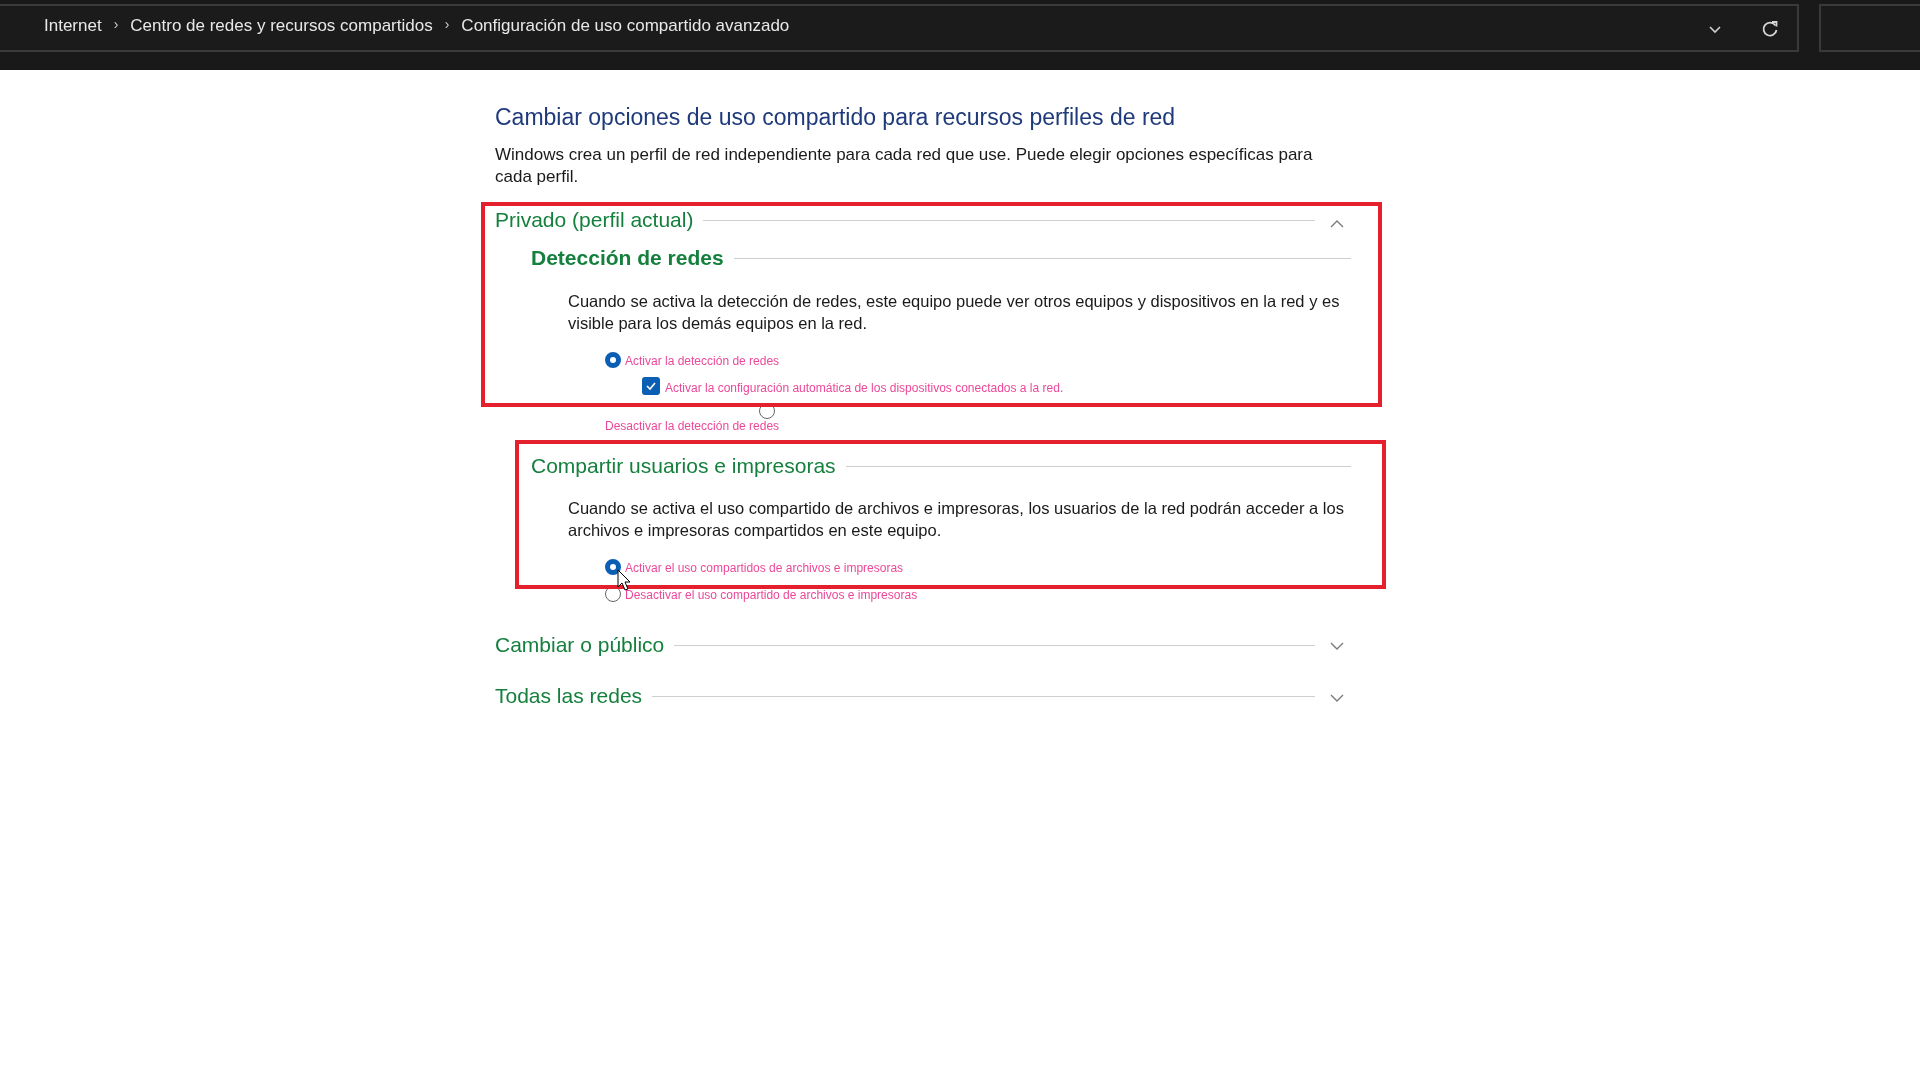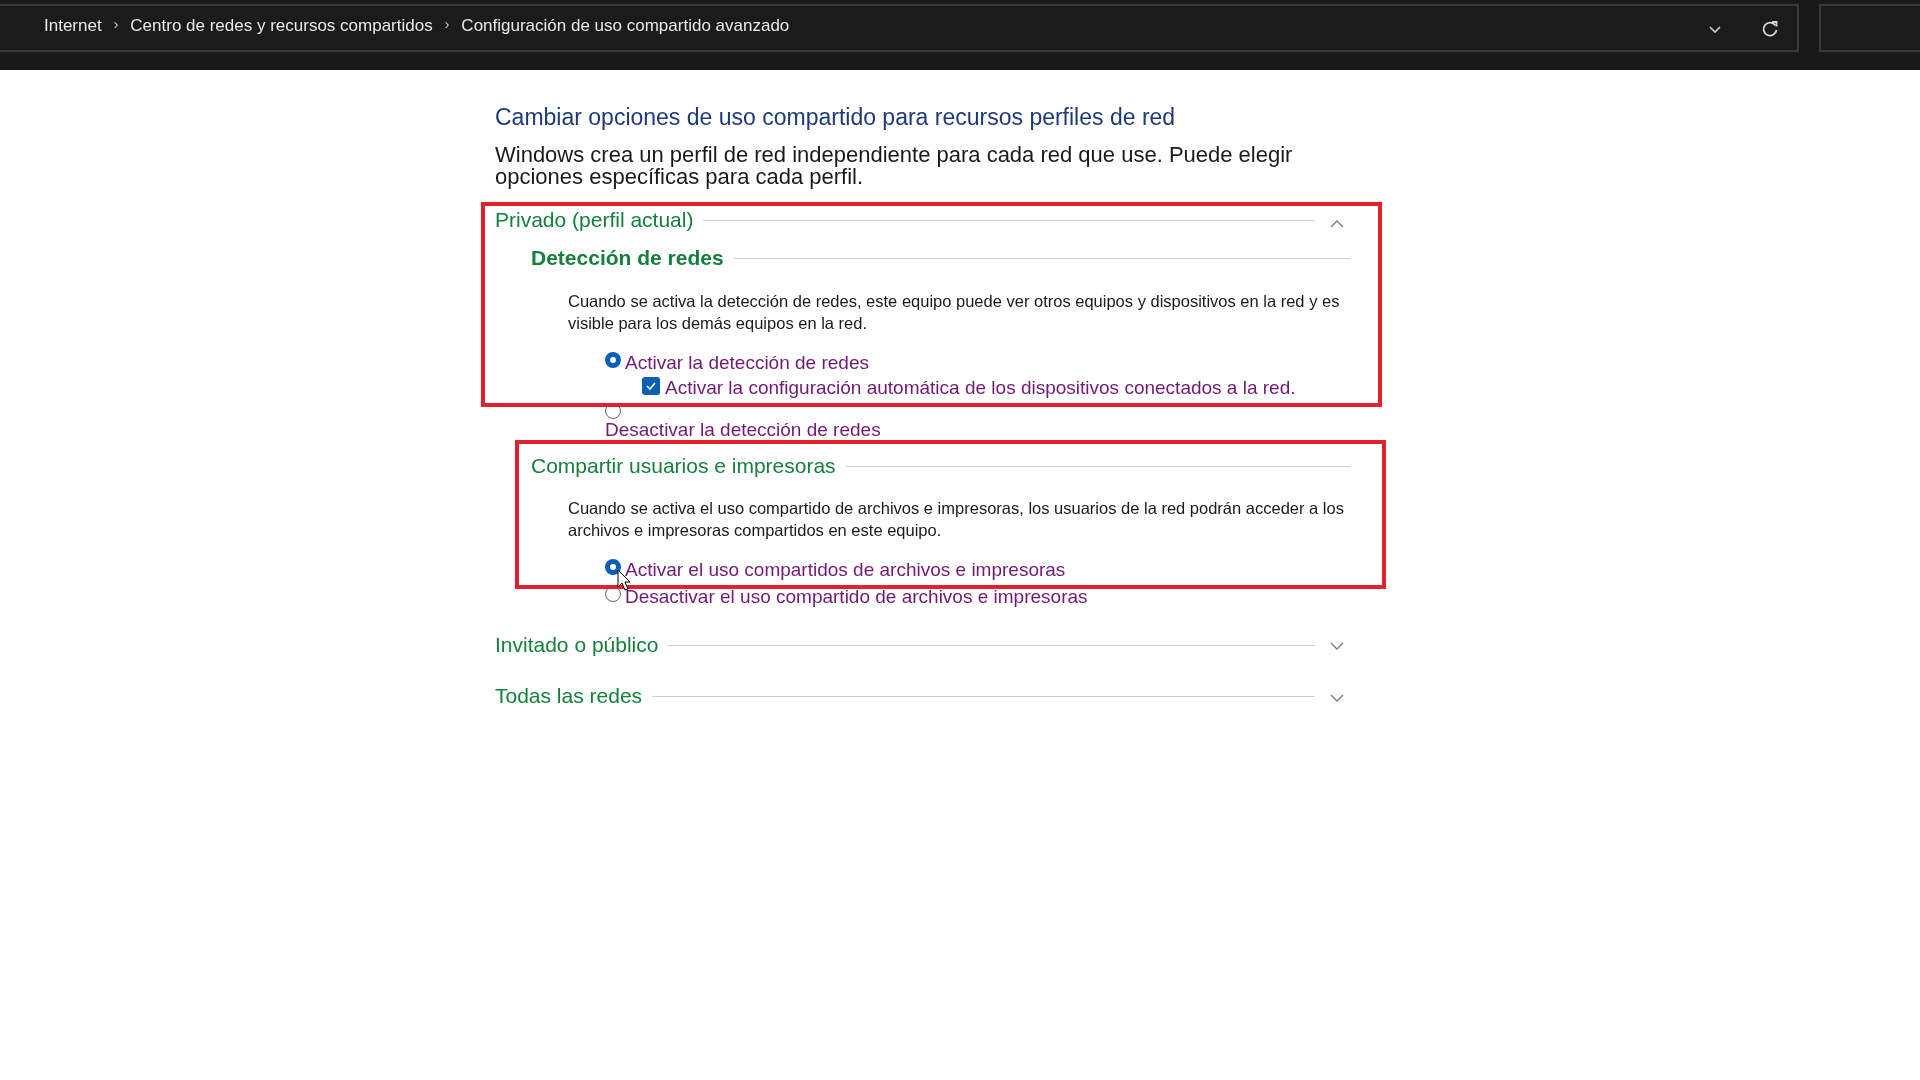--- a/index.html
+++ b/index.html
@@ -4,26 +4,26 @@
 <style>
   html,body{margin:0;padding:0;}
   body{width:1920px;height:1080px;background:#ffffff;position:relative;overflow:hidden;font-family:"Liberation Sans",sans-serif;}
   .topbar{position:absolute;left:0;top:0;width:1920px;height:70px;background:#191919;}
   .addr{position:absolute;left:-4px;top:4px;width:1803px;height:48px;border:2px solid #3a3a3a;background:#1b1b1b;box-sizing:border-box;}
   .search{position:absolute;left:1819px;top:4px;width:110px;height:48px;border:2px solid #3a3a3a;background:#1b1b1b;box-sizing:border-box;}
   .crumbs{position:absolute;left:0;top:16px;height:24px;display:flex;align-items:flex-start;color:#e8e8e8;font-size:17px;padding-left:44px;}
   .crumbs .sep{margin:0 12px;color:#cfcfcf;font-size:14px;}
   .addr-btn{position:absolute;top:14px;width:30px;height:30px;display:flex;align-items:center;justify-content:center;color:#cfcfcf;}
   .title{position:absolute;left:495px;top:104px;font-size:23px;color:#1e3a7a;}
-  .desc{position:absolute;left:495px;top:144px;width:850px;font-size:22px;line-height:22px;color:#1a1a1a;}
+  .desc{position:absolute;left:495px;top:144px;width:850px;font-size:17px;line-height:22px;color:#1a1a1a;}
   .hdr{position:absolute;display:flex;align-items:center;font-size:21px;color:#15803d;}
   .hdr .line{flex:1;height:1px;background:#cfcfcf;margin-left:10px;}
   .chev{position:absolute;width:20px;height:20px;color:#7a7a7a;}
   .para{position:absolute;left:568px;width:790px;font-size:16.5px;line-height:22px;color:#1a1a1a;}
-  .opt{position:absolute;display:flex;align-items:flex-start;font-size:19px;color:#701a75;}
+  .opt{position:absolute;display:flex;align-items:flex-end;font-size:12px;color:#ec4899;}
   .radio{width:16px;height:16px;border-radius:50%;box-sizing:border-box;margin-right:4px;flex:none;}
   .radio.on{border:5px solid #0a5fb4;background:#fff;}
   .radio.off{border:1.5px solid #666;background:#fff;}
   .check{width:18px;height:18px;background:#0a5fb4;border-radius:3px;margin-right:5px;display:flex;align-items:center;justify-content:center;flex:none;}
   .redbox{position:absolute;border:4px solid #e3202b;box-sizing:border-box;pointer-events:none;}
   .cursor{position:absolute;left:617px;top:569px;}
 </style>
 </head>
 <body>
 
@@ -93,21 +93,21 @@
 <div class="opt" style="left:605px;top:559px;">
   <span class="radio on"></span>
   <span>Activar el uso compartidos de archivos e impresoras</span>
 </div>
 <div class="opt" style="left:605px;top:586px;">
   <span class="radio off"></span>
   <span>Desactivar el uso compartido de archivos e impresoras</span>
 </div>
 
 <div class="hdr" style="left:495px;top:633px;width:820px;">
-  <span>Invitado o público</span>
+  <span>Cambiar o público</span>
   <span class="line"></span>
 </div>
 <svg class="chev" style="left:1327px;top:636px;" viewBox="0 0 20 20">
     <path d="M4 7 L10 13 L16 7" stroke="#7a7a7a" stroke-width="1.4" fill="none"></path>
   </svg>
 
 <div class="hdr" style="left:495px;top:684px;width:820px;">
   <span>Todas las redes</span>
   <span class="line"></span>
 </div>

